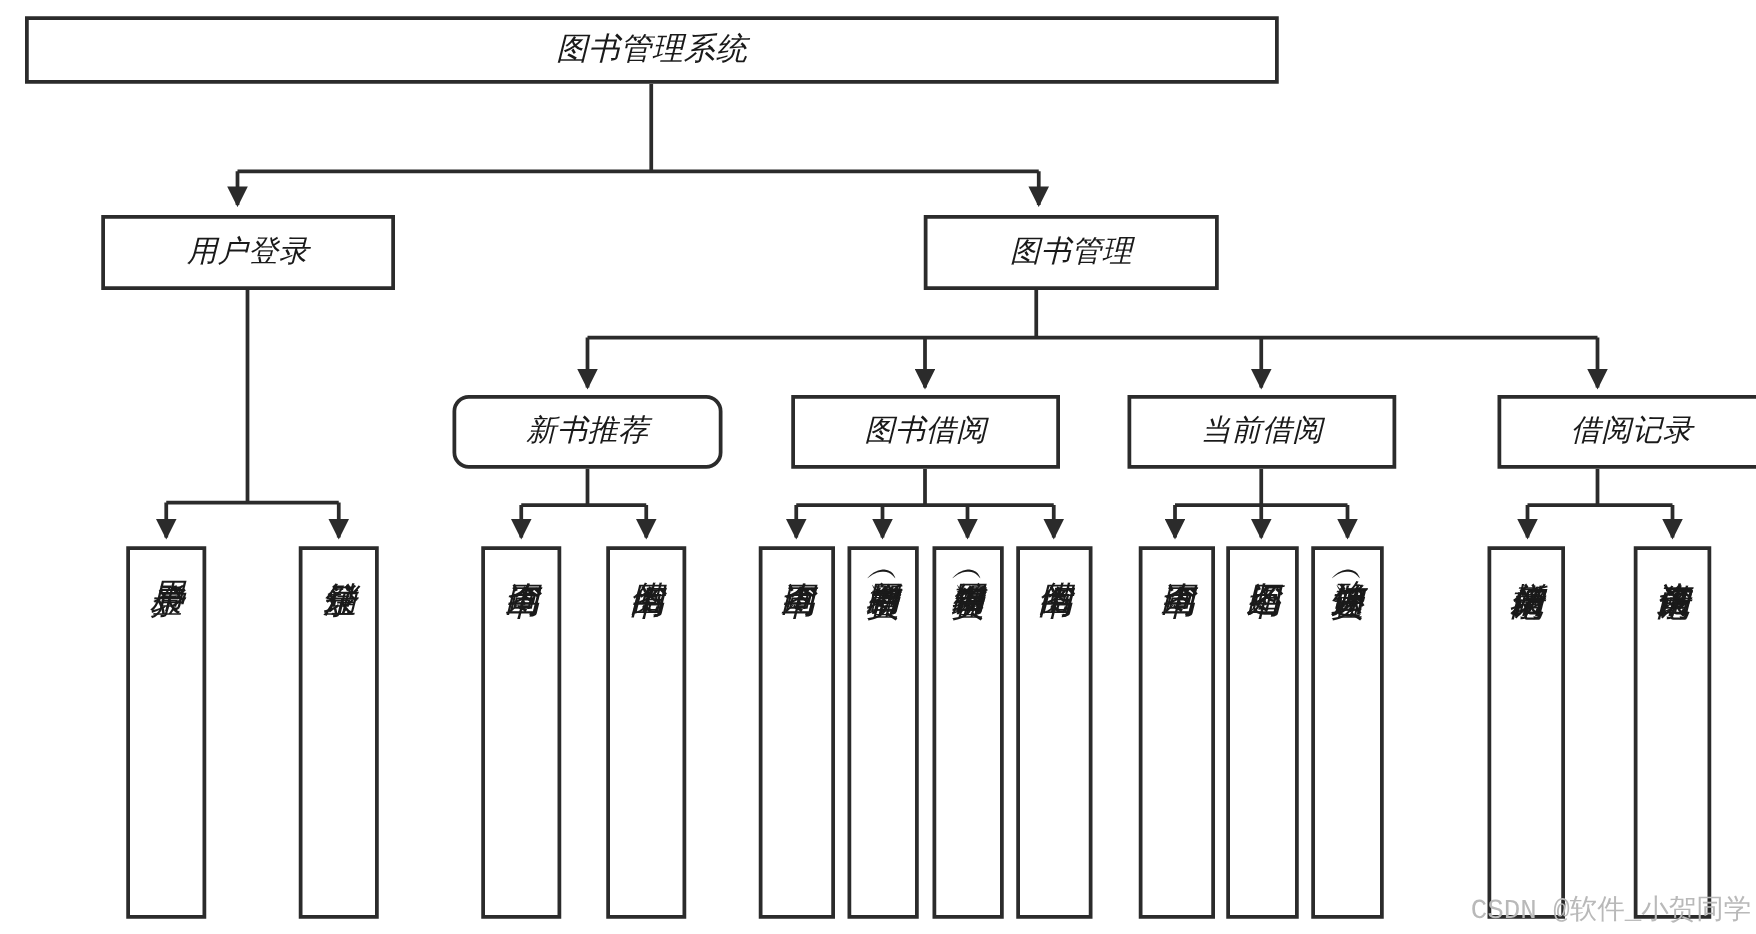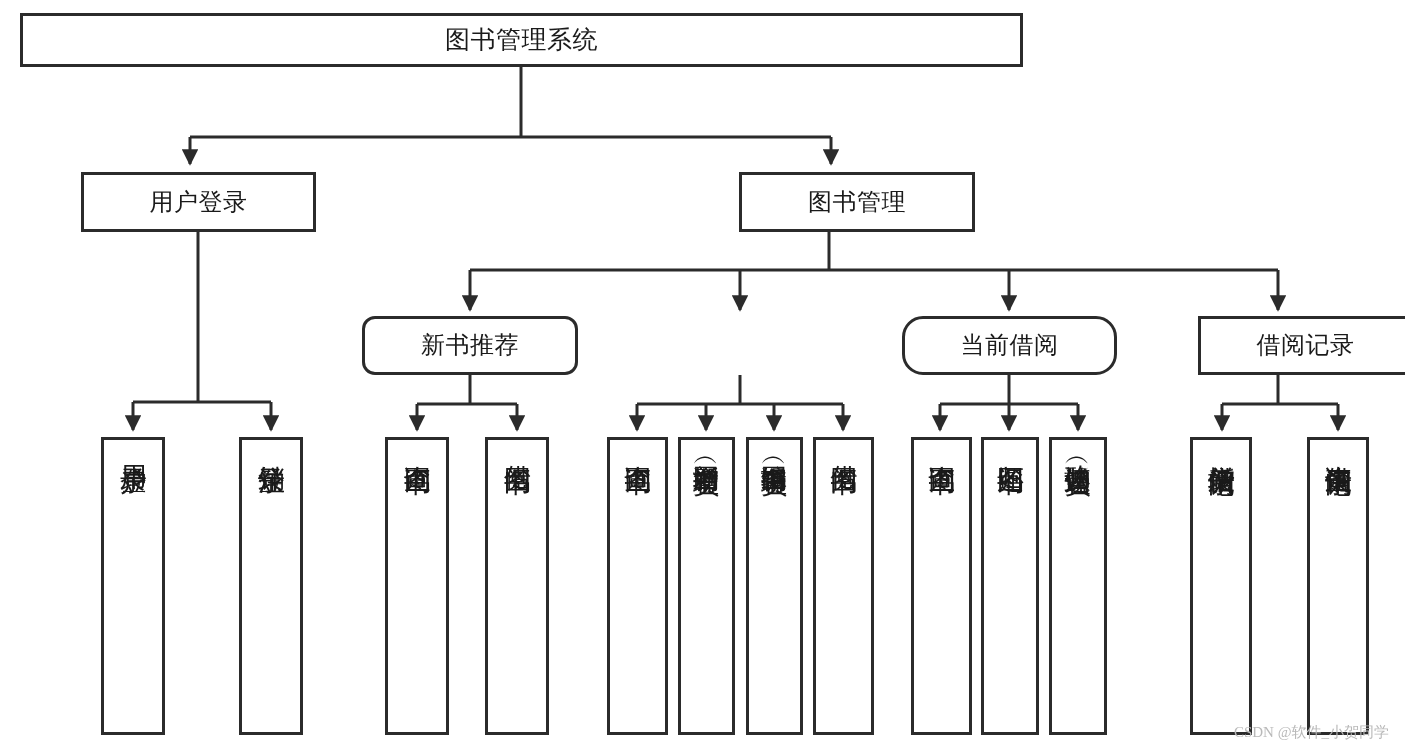--- a/index.html
+++ b/index.html
@@ -33,20 +33,21 @@
     align-items: center;
     justify-content: center;
     color: #1a1a1a;
     z-index: 2;
   }
   .node-label {
     display: block;
     text-align: center;
     line-height: 1.02;
     letter-spacing: 0.5px;
+    font-style: italic;
   }
   
   .node.horiz .node-label {
     font-size: 24px;
     writing-mode: horizontal-tb;
   }
   .node.root .node-label {
     font-size: 25px;
   }
   
@@ -61,25 +62,25 @@
     font-size: 27px;
     line-height: 1.0;
     letter-spacing: 1px;
     white-space: nowrap;
   }
   .node.vert.narrow .node-label {
     font-size: 26px;
   }
   #watermark {
     position: absolute;
-    right: 16px;
+    right: 4px;
     bottom: 5px;
-    font-size: 15px;
+    font-size: 22px;
     color: #b9b9b9;
-    font-family: Liberation Serif, serif;
+    font-family: Liberation Mono, monospace;
     white-space: nowrap;
     z-index: 5;
   }
 </style>
 </head>
 <body>
 
 <div id="diagram">
 
   <svg id="connectors" viewBox="0 0 1405 747" xmlns="http://www.w3.org/2000/svg">
@@ -141,22 +142,25 @@
   </div>
 
   <div class="node horiz" style="left:711px; top:172px; width:236px; height:60px;margin-left:28px;">
     <span class="node-label">图书管理</span>
   </div>
 
   <div class="node horiz" style="left:362px; top:316px; width:216px; height:59px;border-radius:13px;">
     <span class="node-label">新书推荐</span>
   </div>
 
-
-  <div class="node horiz" style="left:902px; top:316px; width:215px; height:59px;border-radius:21px;">
+  <div class="node horiz" style="left:633px; top:316px; width:215px; height:59px;">
+    <span class="node-label">图书借阅</span>
+  </div>
+
+  <div class="node horiz" style="left:902px; top:316px; width:215px; height:59px;">
     <span class="node-label">当前借阅</span>
   </div>
 
   <div class="node horiz" style="left:1171px; top:316px; width:215px; height:59px;margin-left:27px;">
     <span class="node-label">借阅记录</span>
   </div>
 
   <div class="node vert" style="left:101px; top:437px; width:64px; height:298px;">
     <span class="node-label">用户登录</span>
   </div>

